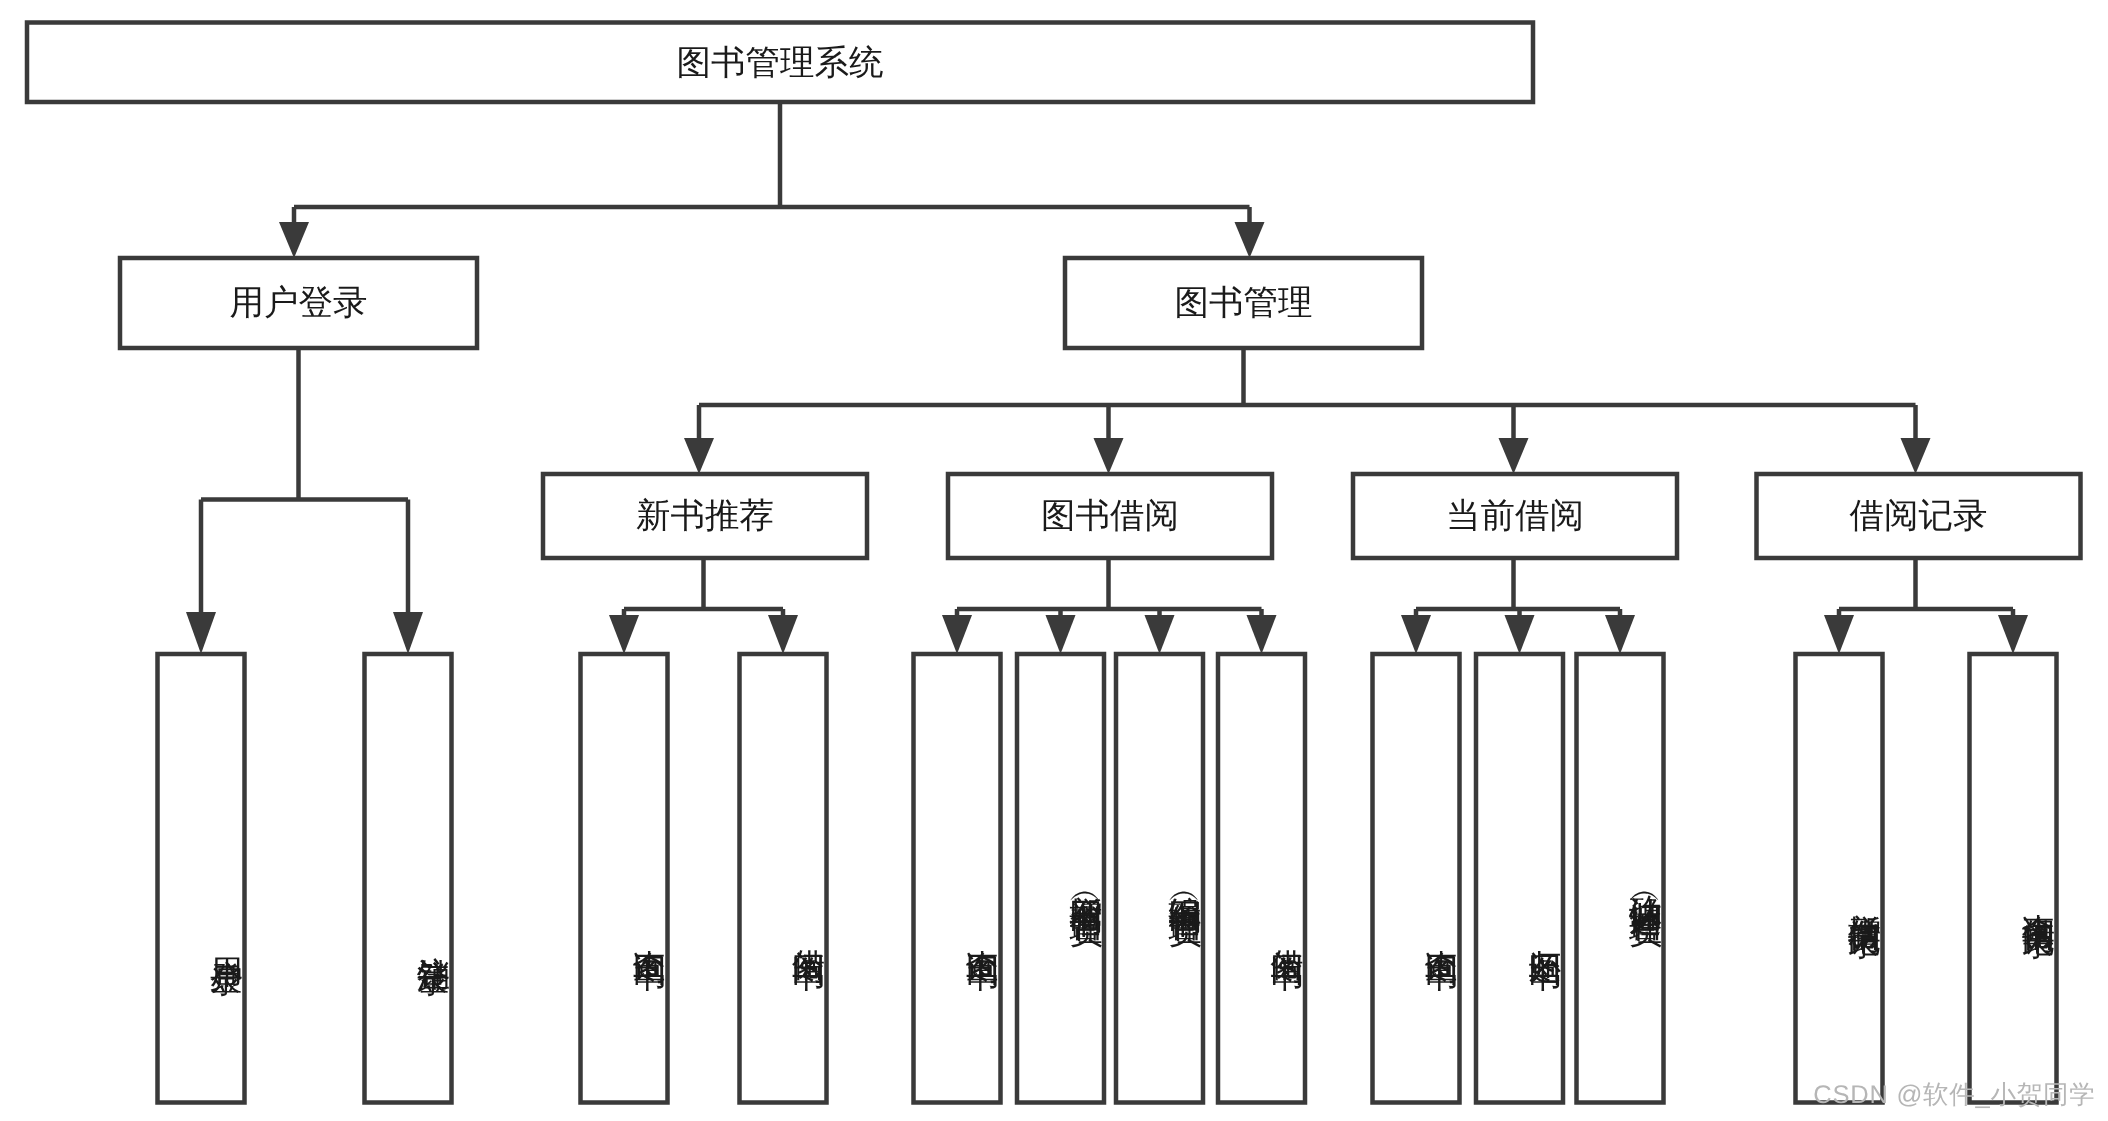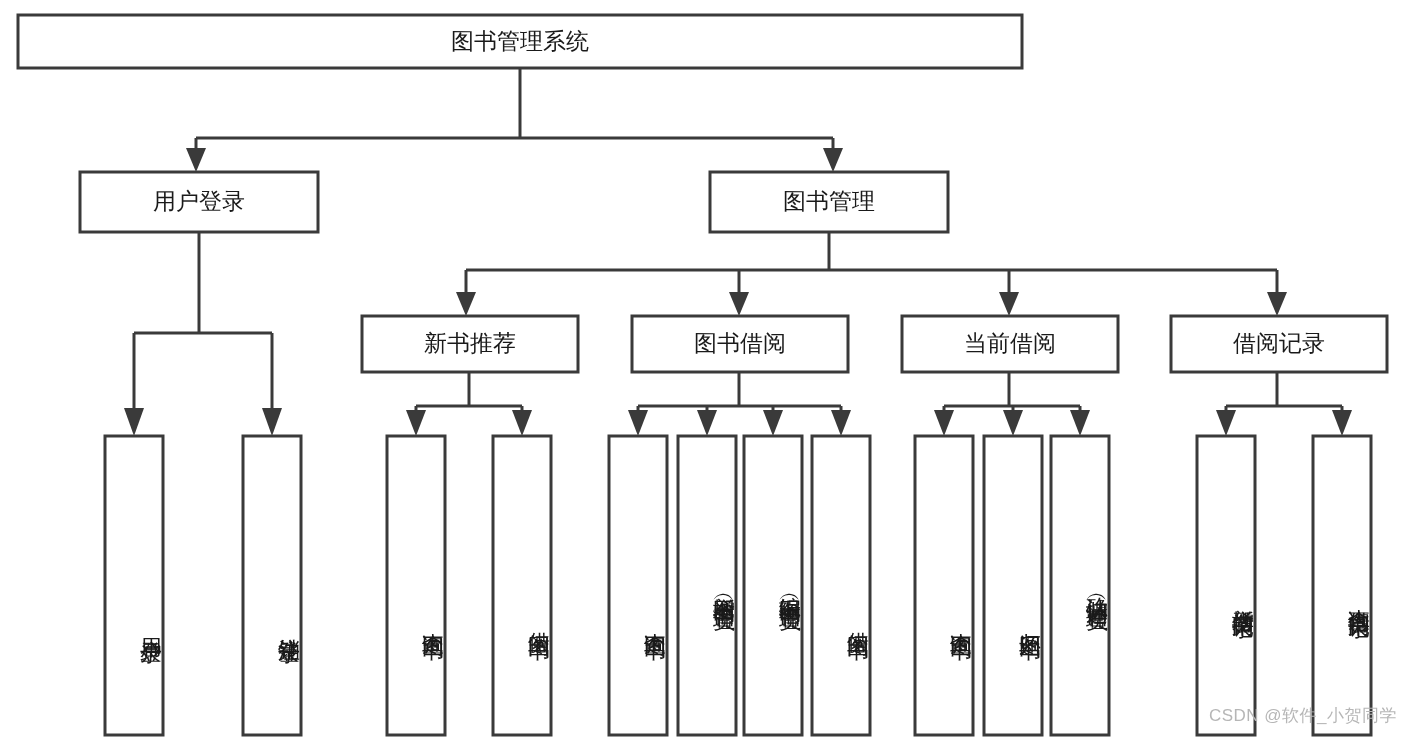--- a/index.html
+++ b/index.html
@@ -61,21 +61,21 @@
     display: flex;
     align-items: flex-start;
     justify-content: center;
     white-space: nowrap;
     pointer-events: none;
     user-select: none;
   }
   .watermark {
     position: absolute;
     right: 8px;
-    bottom: 20px;
+    bottom: 6px;
     font-family: "Liberation Sans", "DejaVu Sans", sans-serif;
     font-size: 17px;
     color: #b6b6b6;
     letter-spacing: 0.5px;
     user-select: none;
     margin-left: 44px;
   }
 </style>
 </head>
 <body>

